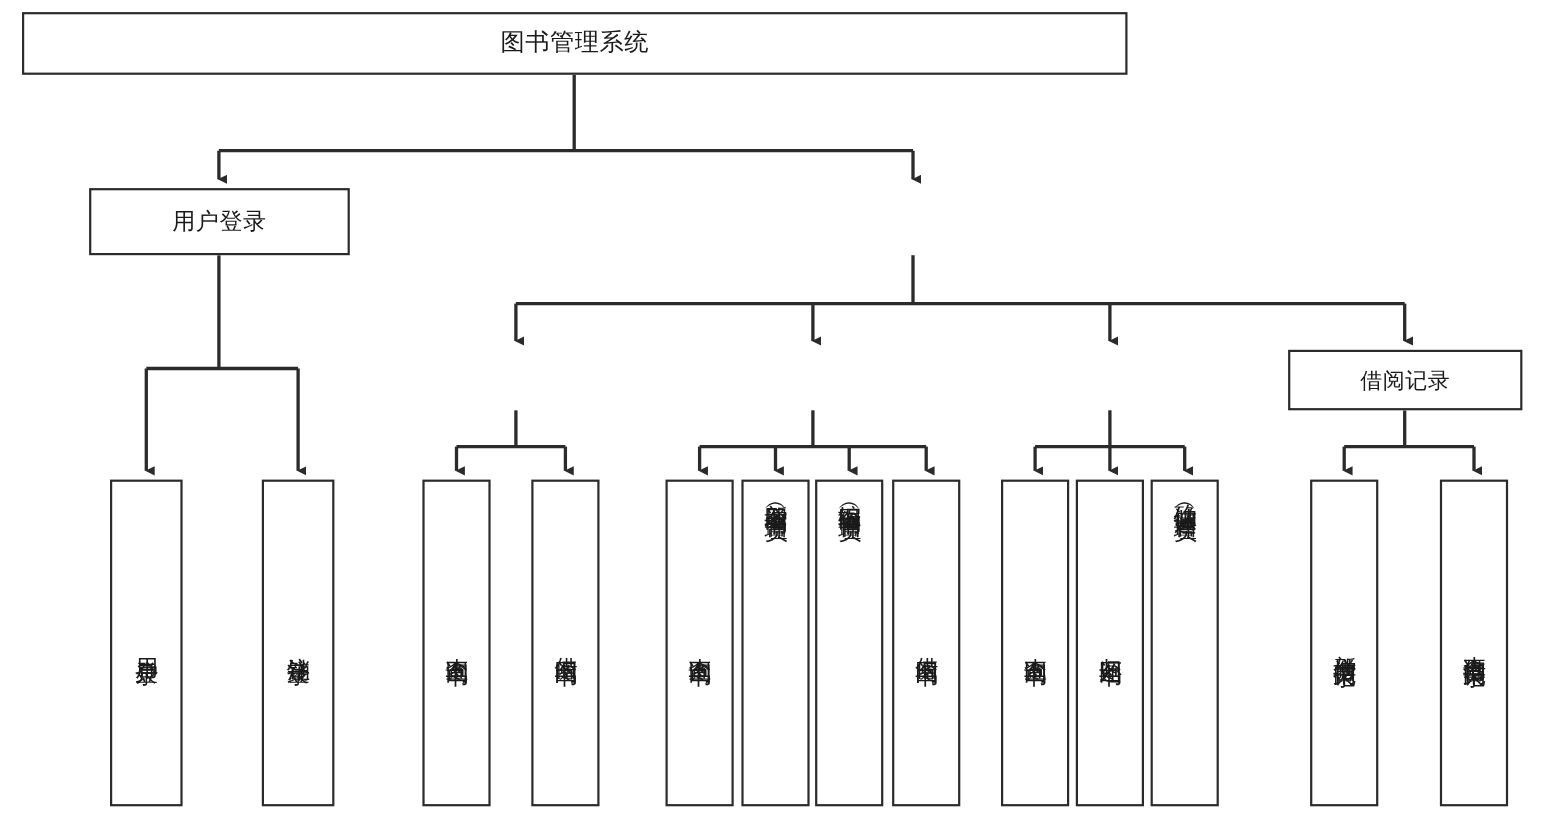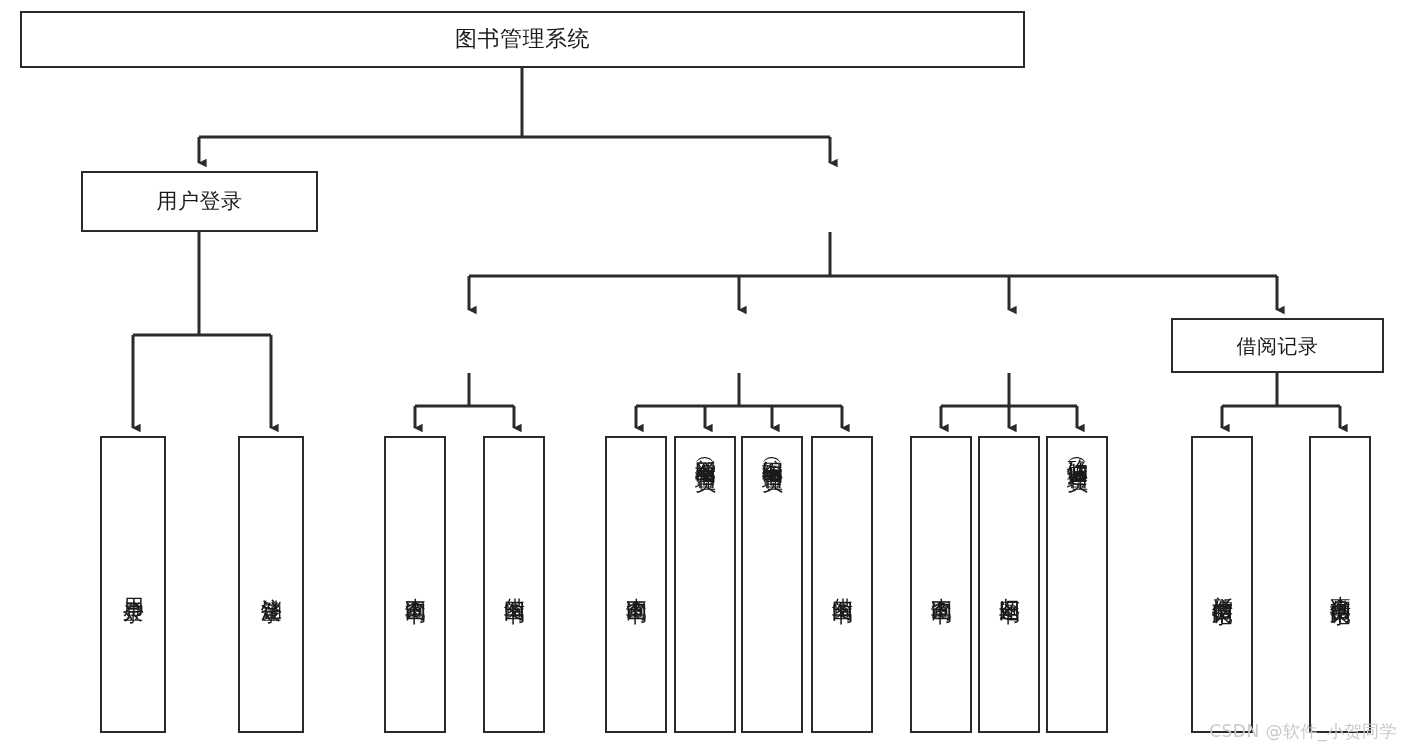--- a/index.html
+++ b/index.html
@@ -176,15 +176,14 @@
     <span class="node-label">确认归还（管理员）</span>
   </div>
 
   <div class="node leaf centered" style="left:1191px; top:436px; width:62px; height:297px;">
     <span class="node-label">新增借阅记录</span>
   </div>
   <div class="node leaf centered" style="left:1309px; top:436px; width:62px; height:297px;">
     <span class="node-label">查询借阅记录</span>
   </div>
 
-  <div class="watermark">CSDN @软件_小贺同学</div>
 
 </div>
 
 </body></html>

